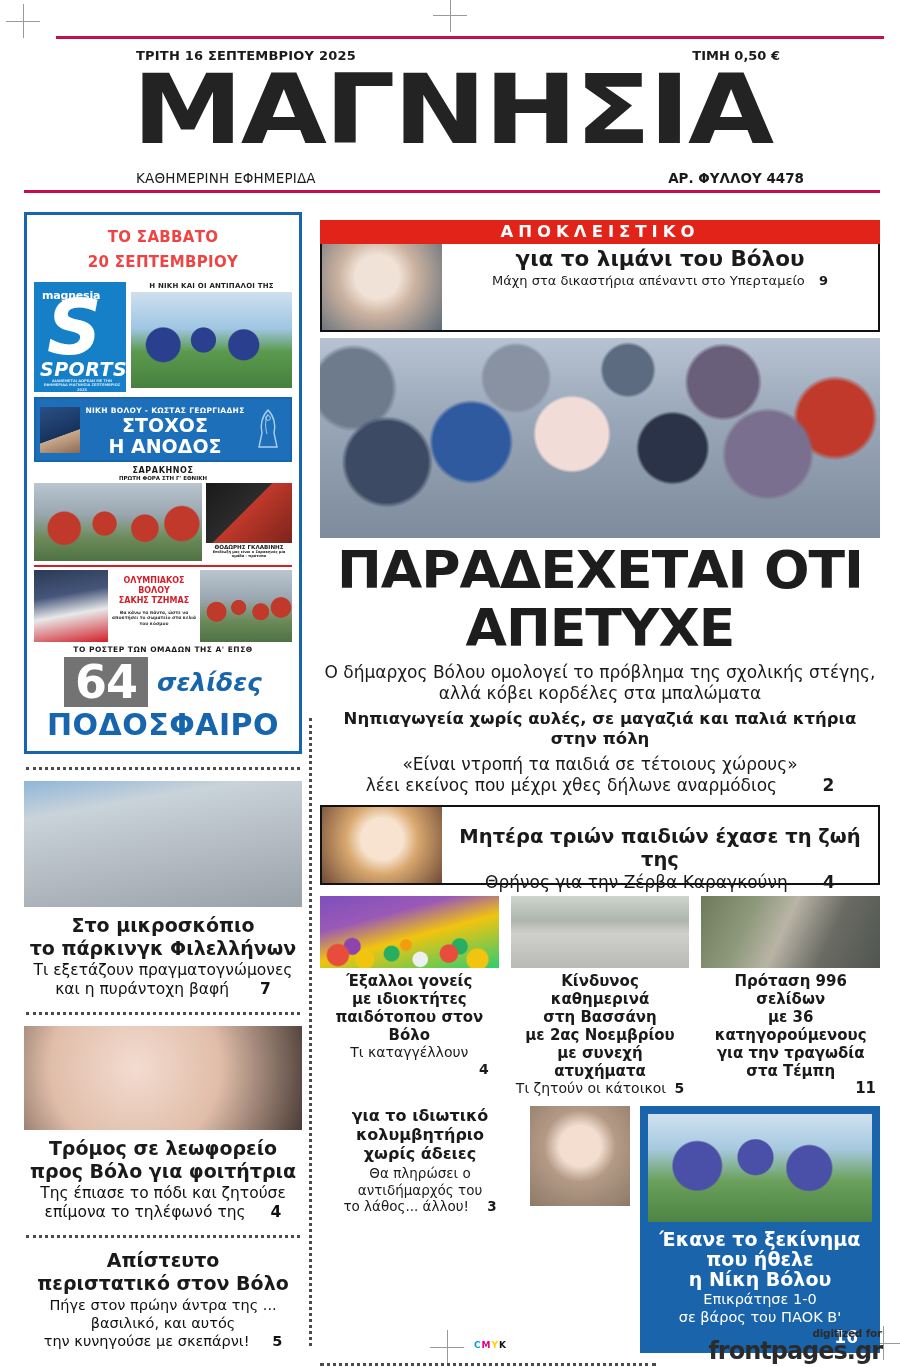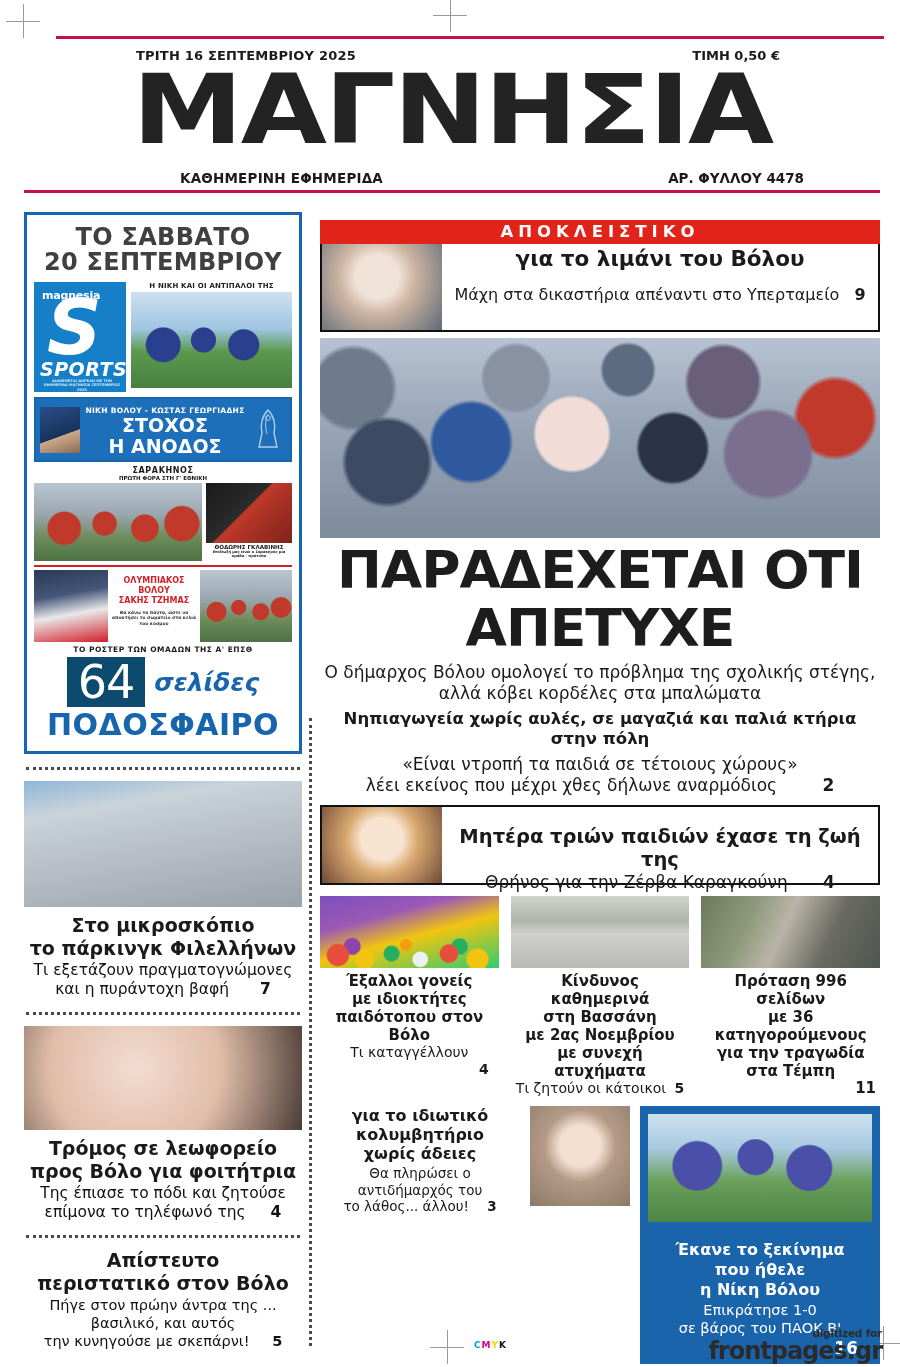--- a/index.html
+++ b/index.html
@@ -29,30 +29,30 @@
   
   .masthead{position:absolute;left:24px;top:40px;width:856px;height:150px;}
   .mh-date{position:absolute;left:112px;top:8px;font-size:13px;font-weight:700;letter-spacing:.2px;}
   .mh-price{position:absolute;right:100px;top:8px;font-size:13px;font-weight:700;}
   .mh-title{
     position:absolute;left:0;right:0;top:18px;text-align:center;
     font-family:"DejaVu Sans","Liberation Sans",sans-serif;
     font-weight:900;font-size:96px;line-height:104px;letter-spacing:-2px;
     color:#232323;transform:scaleX(1.16);transform-origin:50% 50%;
   }
-  .mh-sub{position:absolute;left:112px;top:130px;font-size:13.5px;font-weight:700;letter-spacing:.2px;margin-left:44px;}
+  .mh-sub{position:absolute;left:112px;top:130px;font-size:13.5px;font-weight:400;letter-spacing:.2px;}
   .mh-issue{position:absolute;right:76px;top:130px;font-size:13.5px;font-weight:700;margin-left:46px;}
 
   
   .col-left{position:absolute;left:24px;top:212px;width:278px;}
   .col-main{position:absolute;left:320px;top:220px;width:560px;}
 
   
   .promo{border:3px solid #1766ad;background:#fff;padding:6px 7px 9px;}
-  .promo-h{color:#404040;font-weight:800;font-size:24px;line-height:25px;text-align:center;margin:4px 0 7px;letter-spacing:.3px;}
+  .promo-h{color:#ef4444;font-weight:800;font-size:15px;line-height:25px;text-align:center;margin:4px 0 7px;letter-spacing:.3px;}
   .promo-row{display:flex;gap:5px;margin-bottom:5px;}
   .promo-logo{width:92px;height:110px;background:#1580c8;position:relative;flex:0 0 auto;overflow:hidden;}
   .promo-logo .m-word{position:absolute;left:8px;top:7px;color:#fff;font-size:11px;font-weight:800;letter-spacing:-.2px;}
   .promo-logo .s-glyph{
     position:absolute;left:13px;top:18px;width:66px;height:60px;color:#fff;
     font-size:76px;font-weight:900;line-height:56px;font-style:italic;
     font-family:"DejaVu Sans","Liberation Sans",sans-serif;
   }
   .promo-logo .sp-word{position:absolute;left:6px;top:76px;color:#fff;font-size:19px;font-weight:900;font-style:italic;letter-spacing:.5px;}
   .promo-logo .tiny{position:absolute;left:8px;right:4px;top:97px;color:#cfe6f7;font-size:3.6px;line-height:4.4px;text-align:center;font-weight:700;}
@@ -66,42 +66,42 @@
   .band .bbig{font-size:19px;font-weight:800;line-height:21px;}
   .band .crest{width:36px;height:46px;flex:0 0 auto;opacity:.92;}
   .sar-cap{text-align:center;font-size:8px;font-weight:700;letter-spacing:.6px;}
   .sar-cap2{text-align:center;font-size:5.5px;font-weight:700;margin-bottom:2px;}
   .sar-row{display:flex;gap:4px;margin-bottom:4px;}
   .oly{border-top:2px solid #d21f28;padding-top:3px;display:flex;gap:4px;}
   .oly-txt{flex:0 0 84px;text-align:center;color:#d21f28;font-size:8px;font-weight:800;line-height:10px;padding-top:6px;}
   .oly-txt .sml{color:#333;font-size:4.4px;font-weight:600;line-height:5.4px;display:block;margin-top:4px;}
   .roster{text-align:center;font-size:7.5px;font-weight:800;letter-spacing:.5px;margin:3px 0 2px;}
   .pages64{display:flex;align-items:center;justify-content:center;gap:9px;margin-top:3px;}
-  .p64{background:#0c4a6e;color:#fff;font-size:46px;font-weight:400;line-height:50px;padding:0 11px;letter-spacing:-1px;}
+  .p64{background:#737373;color:#fff;font-size:46px;font-weight:700;line-height:50px;padding:0 11px;letter-spacing:-1px;}
   .pgs{color:#1766ad;font-size:25px;font-weight:800;font-style:italic;}
   .podo{color:#1766ad;text-align:center;font-size:30px;font-weight:800;letter-spacing:.5px;line-height:34px;margin-top:1px;}
 
   
   .dotsep{border-top:3px dotted #4a4a4a;margin:13px 2px 11px;height:0;}
   .dotsep-v{position:absolute;border-left:3px dotted #4a4a4a;}
 
   
   .lstory{text-align:center;}
   .lphoto{width:100%;height:126px;background:#c9ced4;overflow:hidden;position:relative;}
   .lt-h{font-size:19px;font-weight:800;line-height:22.5px;margin-top:7px;}
   .lt-s{font-size:15.5px;line-height:19px;margin-top:2px;color:#111;}
   .pg{font-weight:800;}
 
   
   .excl-bar{background:#e2231a;color:#fff;text-align:center;font-size:16.5px;font-weight:800;letter-spacing:5px;padding:2px 0 3px;}
   .excl-box{border:2px solid #111;border-top:none;display:flex;align-items:stretch;height:86px;}
   .excl-photo{width:120px;flex:0 0 auto;background:#b9bcc0;overflow:hidden;position:relative;}
   .excl-txt{flex:1 1 auto;text-align:center;padding:2px 10px 0;}
   .excl-h{font-size:21.5px;font-weight:800;line-height:25px;}
-  .excl-s{font-size:16px;margin-top:14px;text-align:center;}
+  .excl-s{font-size:13px;margin-top:2px;text-align:center;}
 
   
   .hero-photo{width:100%;height:200px;background:#9aa2ab;margin-top:6px;overflow:hidden;position:relative;}
   .hero-h{
     text-align:center;font-weight:900;font-size:52px;line-height:58px;letter-spacing:-1px;
     margin-top:3px;color:#1d1d1d;transform:scaleX(1.03);
   }
   .hero-s1{text-align:center;font-size:17px;line-height:21px;margin-top:5px;}
   .hero-s2{text-align:center;font-size:16.5px;line-height:20px;font-weight:800;margin-top:5px;}
   .hero-s3{text-align:center;font-size:17px;line-height:21px;margin-top:5px;}
@@ -121,21 +121,21 @@
   .ts{font-size:14px;line-height:17px;}
 
   
   .midrow{display:flex;gap:10px;margin-top:9px;align-items:flex-start;}
   .mpeos{flex:0 0 200px;text-align:center;}
   .mpeos-h{font-size:16px;font-weight:800;line-height:19px;}
   .mpeos-s{font-size:13.5px;line-height:16.5px;margin-top:2px;}
   .mphoto{flex:0 0 100px;height:100px;background:#b6a893;overflow:hidden;position:relative;}
   .nikibox{flex:1 1 auto;background:#1a64ac;padding:8px 8px 6px;color:#fff;text-align:center;}
   .niki-photo{width:100%;height:108px;background:#6d8fa8;overflow:hidden;position:relative;}
-  .niki-h{font-size:16px;font-weight:800;line-height:20px;margin-top:18px;}
+  .niki-h{font-size:19px;font-weight:800;line-height:20px;margin-top:7px;}
   .niki-s{font-size:14.5px;line-height:17.5px;margin-top:2px;}
   .niki-pg{font-size:17px;font-weight:700;margin-top:1px;}
   .btxt{flex:1 1 auto;text-align:center;padding-top:4px;}
 
   .dot-h-main{border-top:3px dotted #4a4a4a;margin:10px 0 6px;}
 
   
   .cmyk{position:absolute;left:474px;top:1340px;font-size:9px;font-weight:800;letter-spacing:1px;}
   .cmyk .c{color:#00a0e0;}.cmyk .m{color:#e6007e;}.cmyk .y{color:#ffd400;}.cmyk .k{color:#111;}
   .fp{position:absolute;right:18px;top:1327px;text-align:right;color:#2b2b2b;}

